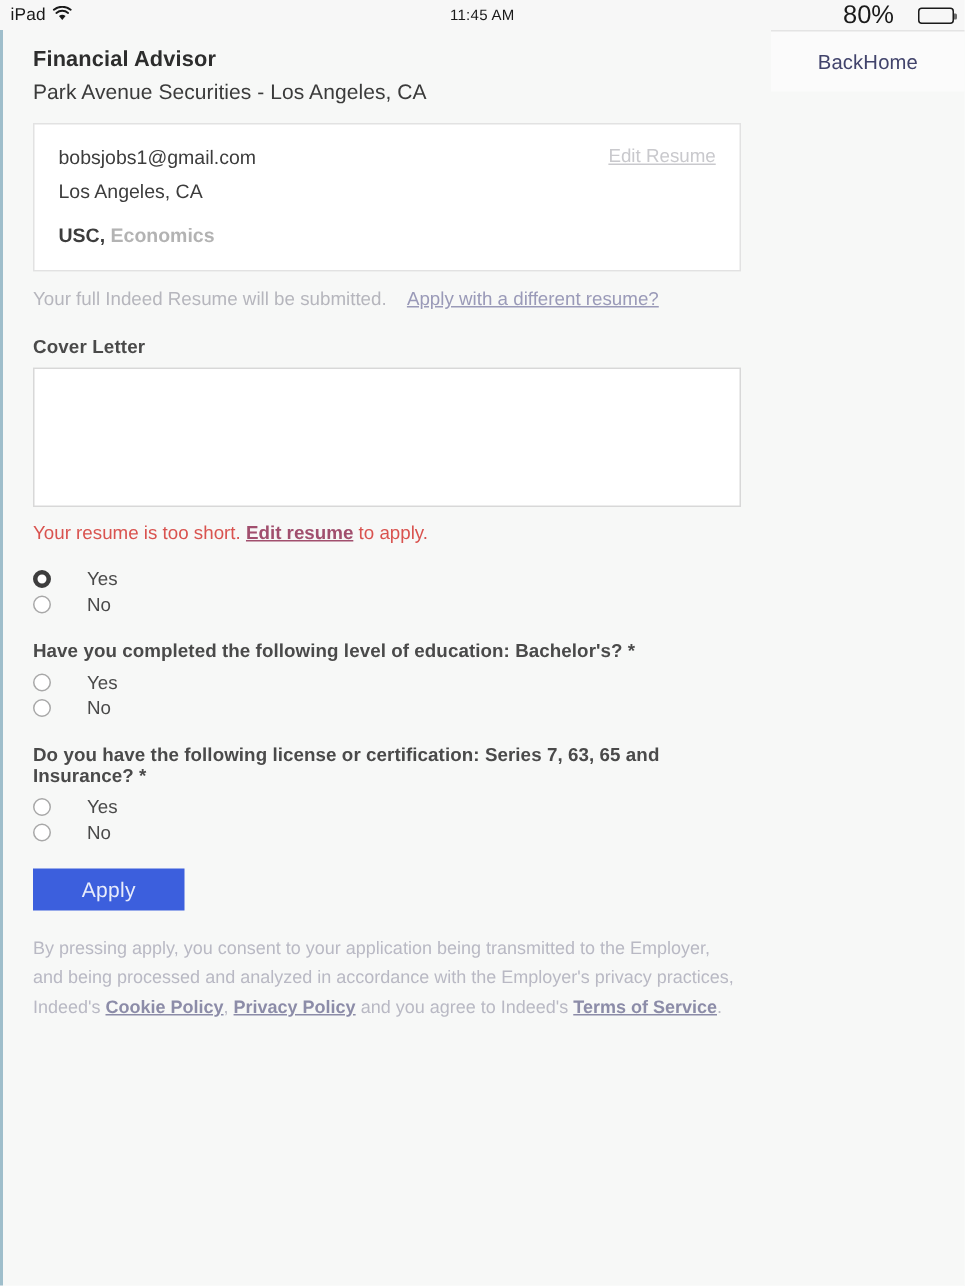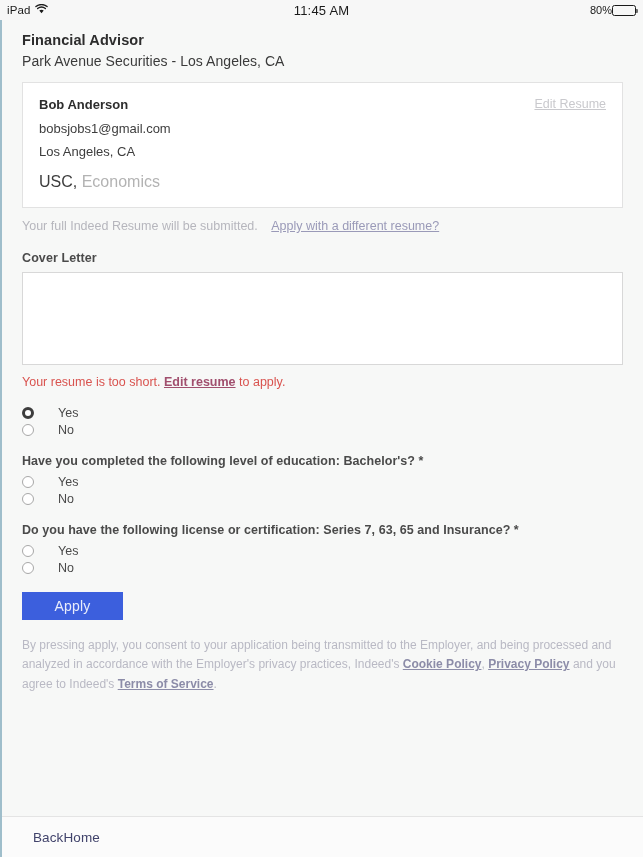--- a/index.html
+++ b/index.html
@@ -26,30 +26,30 @@
     position: relative;
     box-sizing: border-box;
   }
   .sb-left { display: flex; align-items: center; gap: 5px; }
   .sb-device { letter-spacing: 0.1px; }
   .wifi-icon { display: block; }
   .sb-center {
     position: absolute;
     left: 0; right: 0;
     text-align: center;
-    font-size: 13px;
+    font-size: 10px;
     letter-spacing: 0.2px;
     pointer-events: none;
   }
   .sb-right {
     margin-left: auto;
     display: flex;
     align-items: center;
-    gap: 0;
-    font-size: 11px;
+    gap: 16px;
+    font-size: 17px;
     z-index: 2;
   }
   .battery {
     width: 24px;
     height: 11px;
     border: 1px solid #1a1a1a;
     border-radius: 2.5px;
     position: relative;
     box-sizing: border-box;
     padding: 1px;
@@ -70,21 +70,21 @@
     border-radius: 1px;
   }
 
   
   .page {
     height: 837px;
     background: #f7f8f7;
     border-left: 2px solid #9fbecb;
     box-sizing: border-box;
     display: flex;
-    flex-direction: column;
+    flex-direction: row;
     position: relative;
   }
   .content {
     flex: 1 1 auto;
     padding: 12px 20px 0 20px;
     box-sizing: border-box;
     overflow: hidden;
   }
 
   
@@ -115,23 +115,24 @@
     font-weight: bold;
     color: #2d2d2d;
     margin-bottom: 9px;
   }
   .resume-line {
     font-size: 13px;
     color: #3d3d3d;
     margin-bottom: 8px;
   }
   .resume-edu {
-    font-size: 16px;
+    font-size: 13px;
     color: #3d3d3d;
     margin-top: 14px;
+    font-weight: bold;
   }
   .resume-edu .muted { color: #b3b3b3; }
   .edit-resume {
     position: absolute;
     top: 14px;
     right: 16px;
     font-size: 12.5px;
     color: #c9c9cd;
     text-decoration: underline;
     cursor: pointer;
@@ -308,21 +309,20 @@
 
 <div class="page">
 
   <div class="content">
 
     <div class="job-title">Financial Advisor</div>
     <div class="job-company">Park Avenue Securities - Los Angeles, CA</div>
 
     <div class="resume-card">
       <div class="edit-resume">Edit Resume</div>
-      <div class="resume-name">Bob Anderson</div>
       <div class="resume-line">bobsjobs1@gmail.com</div>
       <div class="resume-line">Los Angeles, CA</div>
       <div class="resume-edu">
         <span>USC,</span>
         <span class="muted">Economics</span>
       </div>
     </div>
 
     <div class="resume-note">
       <span>Your full Indeed Resume will be submitted.</span>

